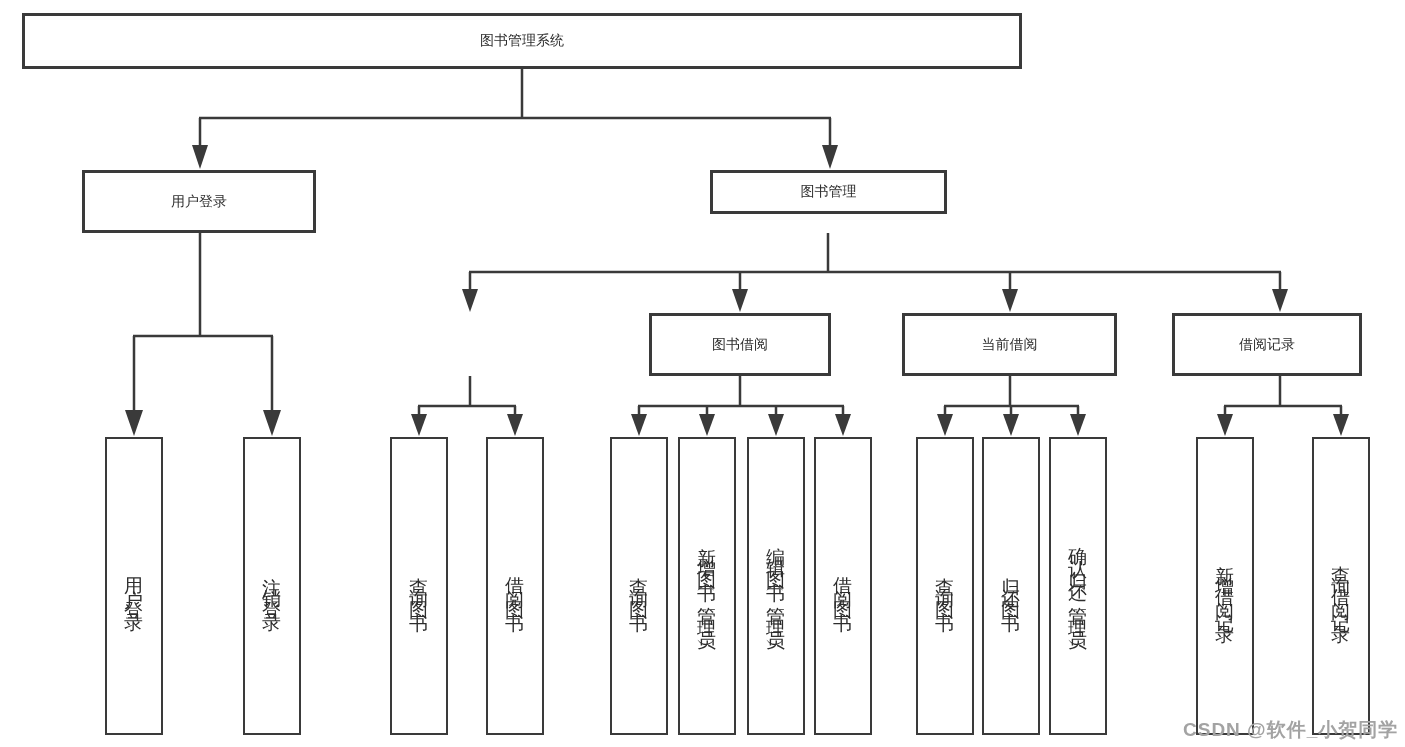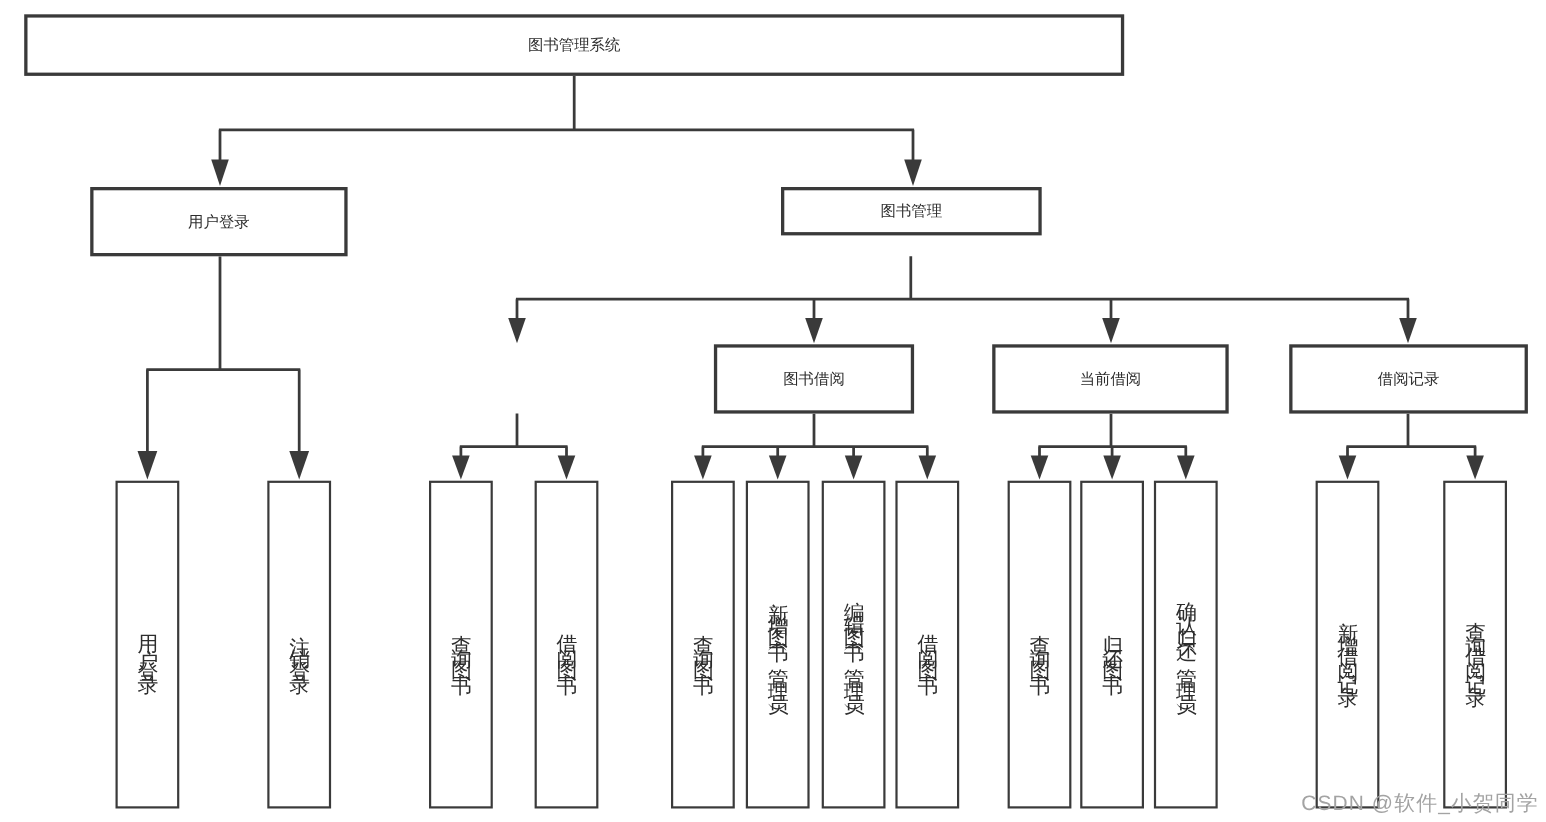--- a/index.html
+++ b/index.html
@@ -42,20 +42,21 @@
   }
   #watermark {
     position: absolute;
     left: 1183px;
     top: 717px;
     font-size: 19px;
     color: #a3a3a3;
     white-space: nowrap;
     z-index: 3;
     letter-spacing: 1px;
+    font-weight: bold;
   }
 </style>
 </head>
 <body>
 
 <div id="canvas">
 
   <svg id="wires" viewBox="0 0 1405 747" xmlns="http://www.w3.org/2000/svg">
     <g stroke="#3a3a3a" stroke-width="2.5" fill="none">
 
@@ -113,21 +114,21 @@
   <div class="box" style="left:710px; top:170px; width:237px; height:44px;">
     <span>图书管理</span>
   </div>
 
   <div class="box" style="left:633px; top:313px; width:182px; height:63px;margin-left:16px;">
     <span>图书借阅</span>
   </div>
   <div class="box" style="left:902px; top:313px; width:215px; height:63px;font-family:Liberation Serif, serif;">
     <span>当前借阅</span>
   </div>
-  <div class="box" style="left:1172px; top:313px; width:217px; height:63px;">
+  <div class="box" style="left:1172px; top:313px; width:190px; height:63px;">
     <span>借阅记录</span>
   </div>
 
   <div class="box leaf" style="left:105px; top:437px; width:58px; height:298px;">
     <span class="vtext">用户登录</span>
   </div>
   <div class="box leaf" style="left:243px; top:437px; width:58px; height:298px;">
     <span class="vtext">注销登录</span>
   </div>
 

